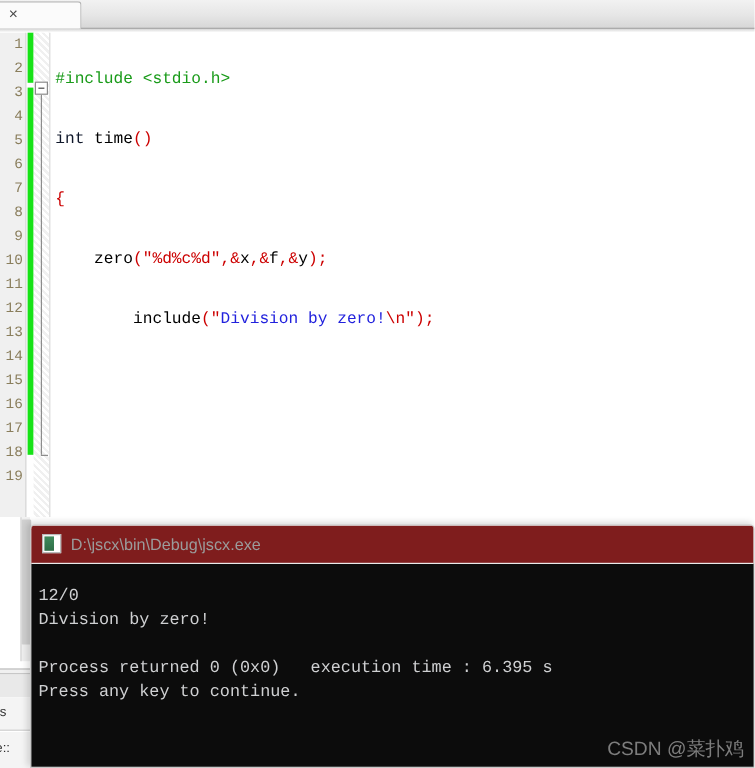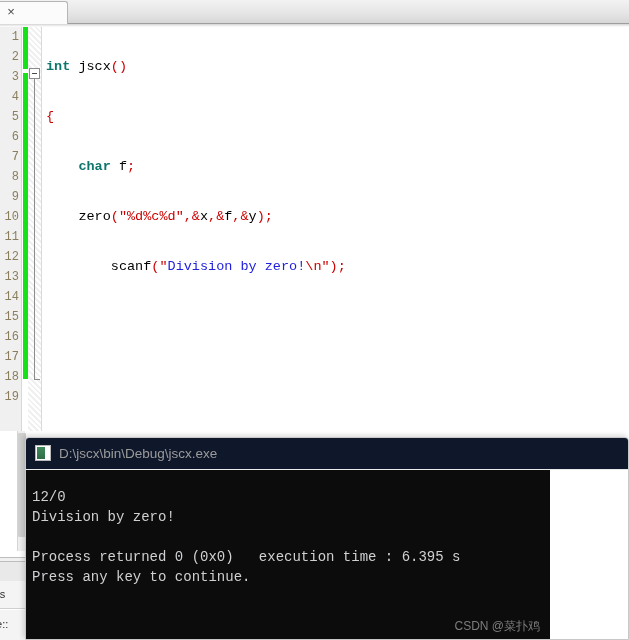--- a/index.html
+++ b/index.html
@@ -127,21 +127,21 @@
     font-family: "Liberation Mono", monospace;
     font-size: 13.5px;
     white-space: pre;
     color: #000000;
   }
   .code .line {
     height: 20px;
     line-height: 20px;
     padding-left: 4px;
   }
-  .kw  { color: #0f766e; font-weight: bold; }
+  .kw  { color: #0f172a; font-weight: normal; }
   .pre { color: #1a9b1a; }
   .str { color: #cc0000; }
   .strtxt { color: #2222dd; }
   .num { color: #ee00ee; }
   .op  { color: #cc0000; }
   .pl  { color: #000000; }
 
   
   .console-win {
     position: absolute;
@@ -150,21 +150,21 @@
     background: #ffffff;
     border: 1px solid #c8c8c8;
     border-radius: 4px 4px 0 0;
     box-sizing: border-box;
     box-shadow: -2px -2px 5px rgba(0,0,0,0.14);
     overflow: hidden;
   }
   .console-title {
     position: relative;
     height: 31px;
-    background: #0f172a;
+    background: #7f1d1d;
     border-bottom: 1px solid #eaeaea;
   }
   .console-icon {
     position: absolute;
     left: 9px; top: 7px;
     width: 16px; height: 16px;
     background: #ffffff;
     border: 1px solid #b9b9b9;
     box-sizing: border-box;
   }
@@ -180,37 +180,37 @@
     left: 33px; top: 0;
     height: 31px;
     line-height: 31px;
     font-size: 13.5px;
     color: #9b9b9b;
     font-family: "Liberation Sans", sans-serif;
   }
   .console-body {
     position: absolute;
     left: 0; top: 32px;
-    width: 524px; height: 171px;
+    width: 604px; height: 171px;
     background: #0c0c0c;
     overflow: hidden;
   }
   .console-text {
     position: absolute;
     left: 6px; top: 3px;
     font-family: "Liberation Mono", monospace;
     font-size: 14px;
     line-height: 20px;
     color: #cfd0d2;
     white-space: pre;
   }
   .watermark {
     position: absolute;
     right: 10px; bottom: 6px;
-    font-size: 12px;
+    font-size: 16px;
     color: #7d7d7d;
     font-family: "Liberation Sans", sans-serif;
   }
 
   
   .bg-left {
     position: absolute;
     left: 0; top: 431px;
     width: 25px; height: 209px;
     background: #ffffff;
@@ -284,25 +284,25 @@
     <div class="change-bar" style="top:0px;height:42px;"></div>
     <div class="change-bar" style="top:46px;height:306px;"></div>
 
     <div class="fold-col">
       <div class="fold-box"></div>
       <div class="fold-line"></div>
       <div class="fold-line-foot"></div>
     </div>
 
     <div class="code">
-      <div class="line"><span class="kw">int</span> <span class="pl">jscx</span><span class="op">()</span></div>
+      <div class="line"><span class="pre">#include &lt;stdio.h&gt;</span></div>
+      <div class="line"><span class="kw">int</span> <span class="pl">time</span><span class="op">()</span></div>
       <div class="line"><span class="op">{</span></div>
-      <div class="line">    <span class="kw">char</span> <span class="pl">f</span><span class="op">;</span></div>
       <div class="line">    <span class="pl">zero</span><span class="op">(</span><span class="str">"%d%c%d"</span><span class="op">,&amp;</span><span class="pl">x</span><span class="op">,&amp;</span><span class="pl">f</span><span class="op">,&amp;</span><span class="pl">y</span><span class="op">);</span></div>
-      <div class="line">        <span class="pl">scanf</span><span class="op">(</span><span class="str">"</span><span class="strtxt">Division by zero!</span><span class="str">\n"</span><span class="op">);</span></div>
+      <div class="line">        <span class="pl">include</span><span class="op">(</span><span class="str">"</span><span class="strtxt">Division by zero!</span><span class="str">\n"</span><span class="op">);</span></div>
       
       
       
       
       
       
       
       
       
       

